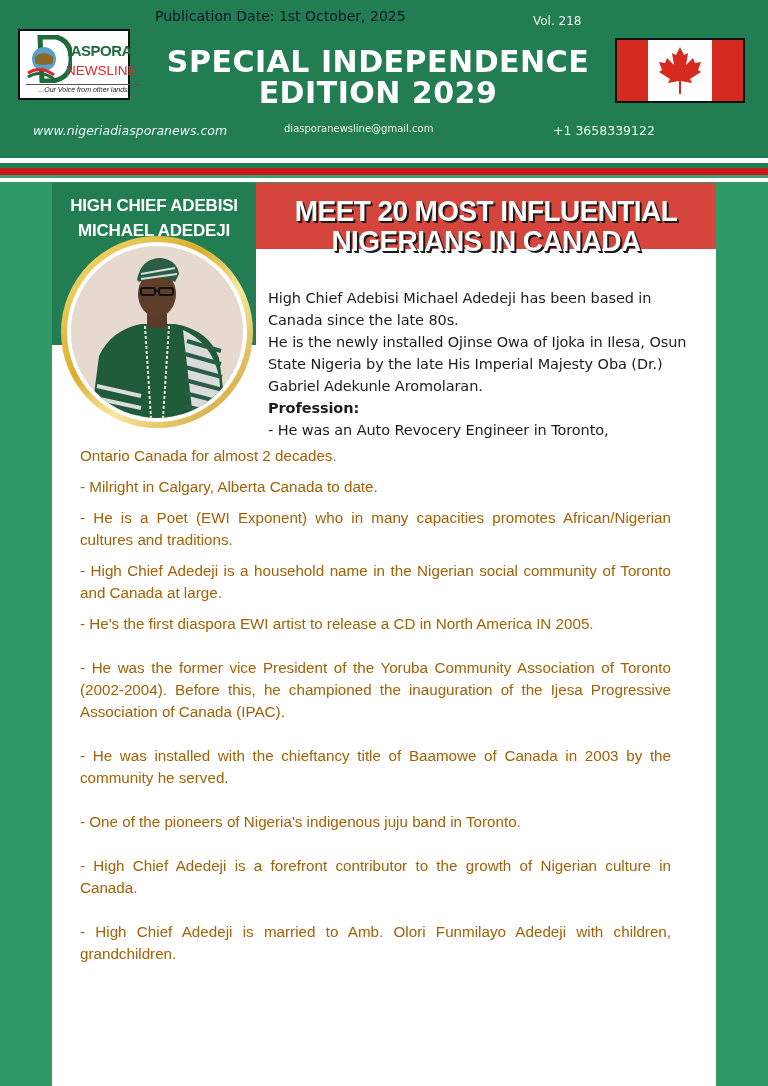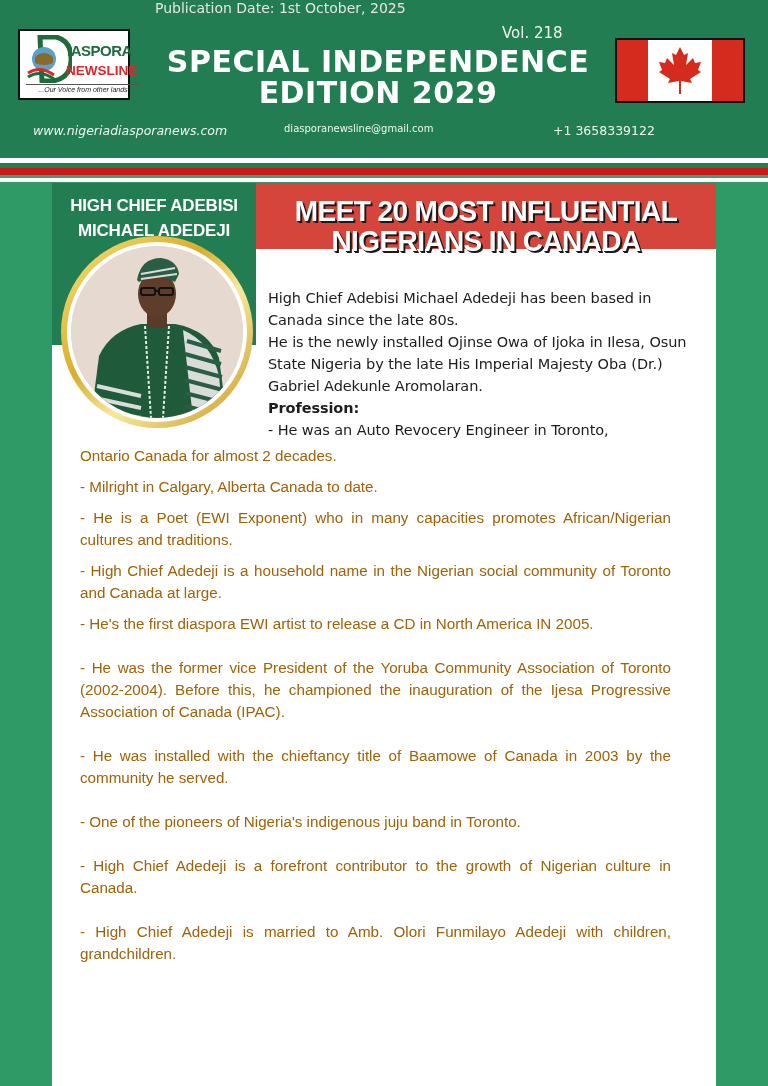--- a/index.html
+++ b/index.html
@@ -1,31 +1,31 @@
 <!DOCTYPE html>
 <html><head>
   <meta charset="utf-8">
   <style>
     * { box-sizing: border-box; margin: 0; padding: 0; }
     html, body { width: 768px; height: 1086px; overflow: hidden; }
     body { background: #2f9a66; font-family: "Liberation Sans", sans-serif; position: relative; }
 
     
     .header { position: absolute; left: 0; top: 0; width: 768px; height: 158px; background: #237d52; color: #fff; }
-    .pubdate { position: absolute; left: 155px; top: 0; font-size: 14px; color: #e5e5e5; font-family: "DejaVu Sans", sans-serif; }
-    .vol { position: absolute; left: 502px; top: 14px; font-size: 15px; color: #eef6f0; font-family: "DejaVu Sans", sans-serif; margin-top: 10px; }
+    .pubdate { position: absolute; left: 155px; top: 8px; font-size: 14px; color: #0f172a; font-family: "DejaVu Sans", sans-serif; }
+    .vol { position: absolute; left: 533px; top: 14px; font-size: 12px; color: #eef6f0; font-family: "DejaVu Sans", sans-serif; }
     .title { position: absolute; left: 148px; top: 46px; width: 460px; text-align: center; font-family: "DejaVu Sans", sans-serif; font-weight: bold; font-size: 30px; line-height: 31px; letter-spacing: 0.5px; color: #fff; }
     .site { position: absolute; left: 33px; top: 123px; font-size: 12.5px; font-style: italic; color: #eef6f0; font-family: "DejaVu Sans", sans-serif; }
     .email { position: absolute; left: 284px; top: 123px; font-size: 10px; color: #eef6f0; font-family: "DejaVu Sans", sans-serif; }
     .phone { position: absolute; left: 553px; top: 123px; font-size: 12.5px; color: #eef6f0; font-family: "DejaVu Sans", sans-serif; }
 
     .logo { position: absolute; left: 18px; top: 29px; width: 112px; height: 71px; background: #fff; border: 2px solid #111; }
     .logo-d { position: absolute; left: 6px; top: 4px; width: 46px; height: 48px; }
     .logo-diaspora { position: absolute; left: 47px; top: 11px; font-weight: bold; font-size: 15px; letter-spacing: -0.5px; color: #1e6b3c; font-family: "Liberation Sans", sans-serif; }
-    .logo-newsline { position: absolute; left: 46px; top: 32px; font-weight: bold; font-size: 13.5px; color: #e0252b; font-family: "Liberation Sans", sans-serif; }
+    .logo-newsline { position: absolute; left: 46px; top: 32px; font-weight: normal; font-size: 13.5px; color: #e0252b; font-family: "Liberation Sans", sans-serif; }
     .logo-tag { position: absolute; left: 6px; top: 53px; width: 114px; border-top: 1px solid #555; padding-top: 1px; text-align: center; font-size: 7px; font-style: italic; color: #222; }
 
     .flag { position: absolute; left: 615px; top: 38px; width: 130px; height: 65px; border: 2px solid #111; background: #fff; overflow: hidden; }
     .flag .bar-l { position: absolute; left: 0; top: 0; width: 31px; height: 100%; background: #d52b1e; }
     .flag .bar-r { position: absolute; right: 0; top: 0; width: 31px; height: 100%; background: #d52b1e; }
     .flag svg { position: absolute; left: 41px; top: 6px; }
 
     
     .stripe { position: absolute; left: 0; width: 768px; }
     .s-white1 { top: 158px; height: 5px; background: #ffffff; }

